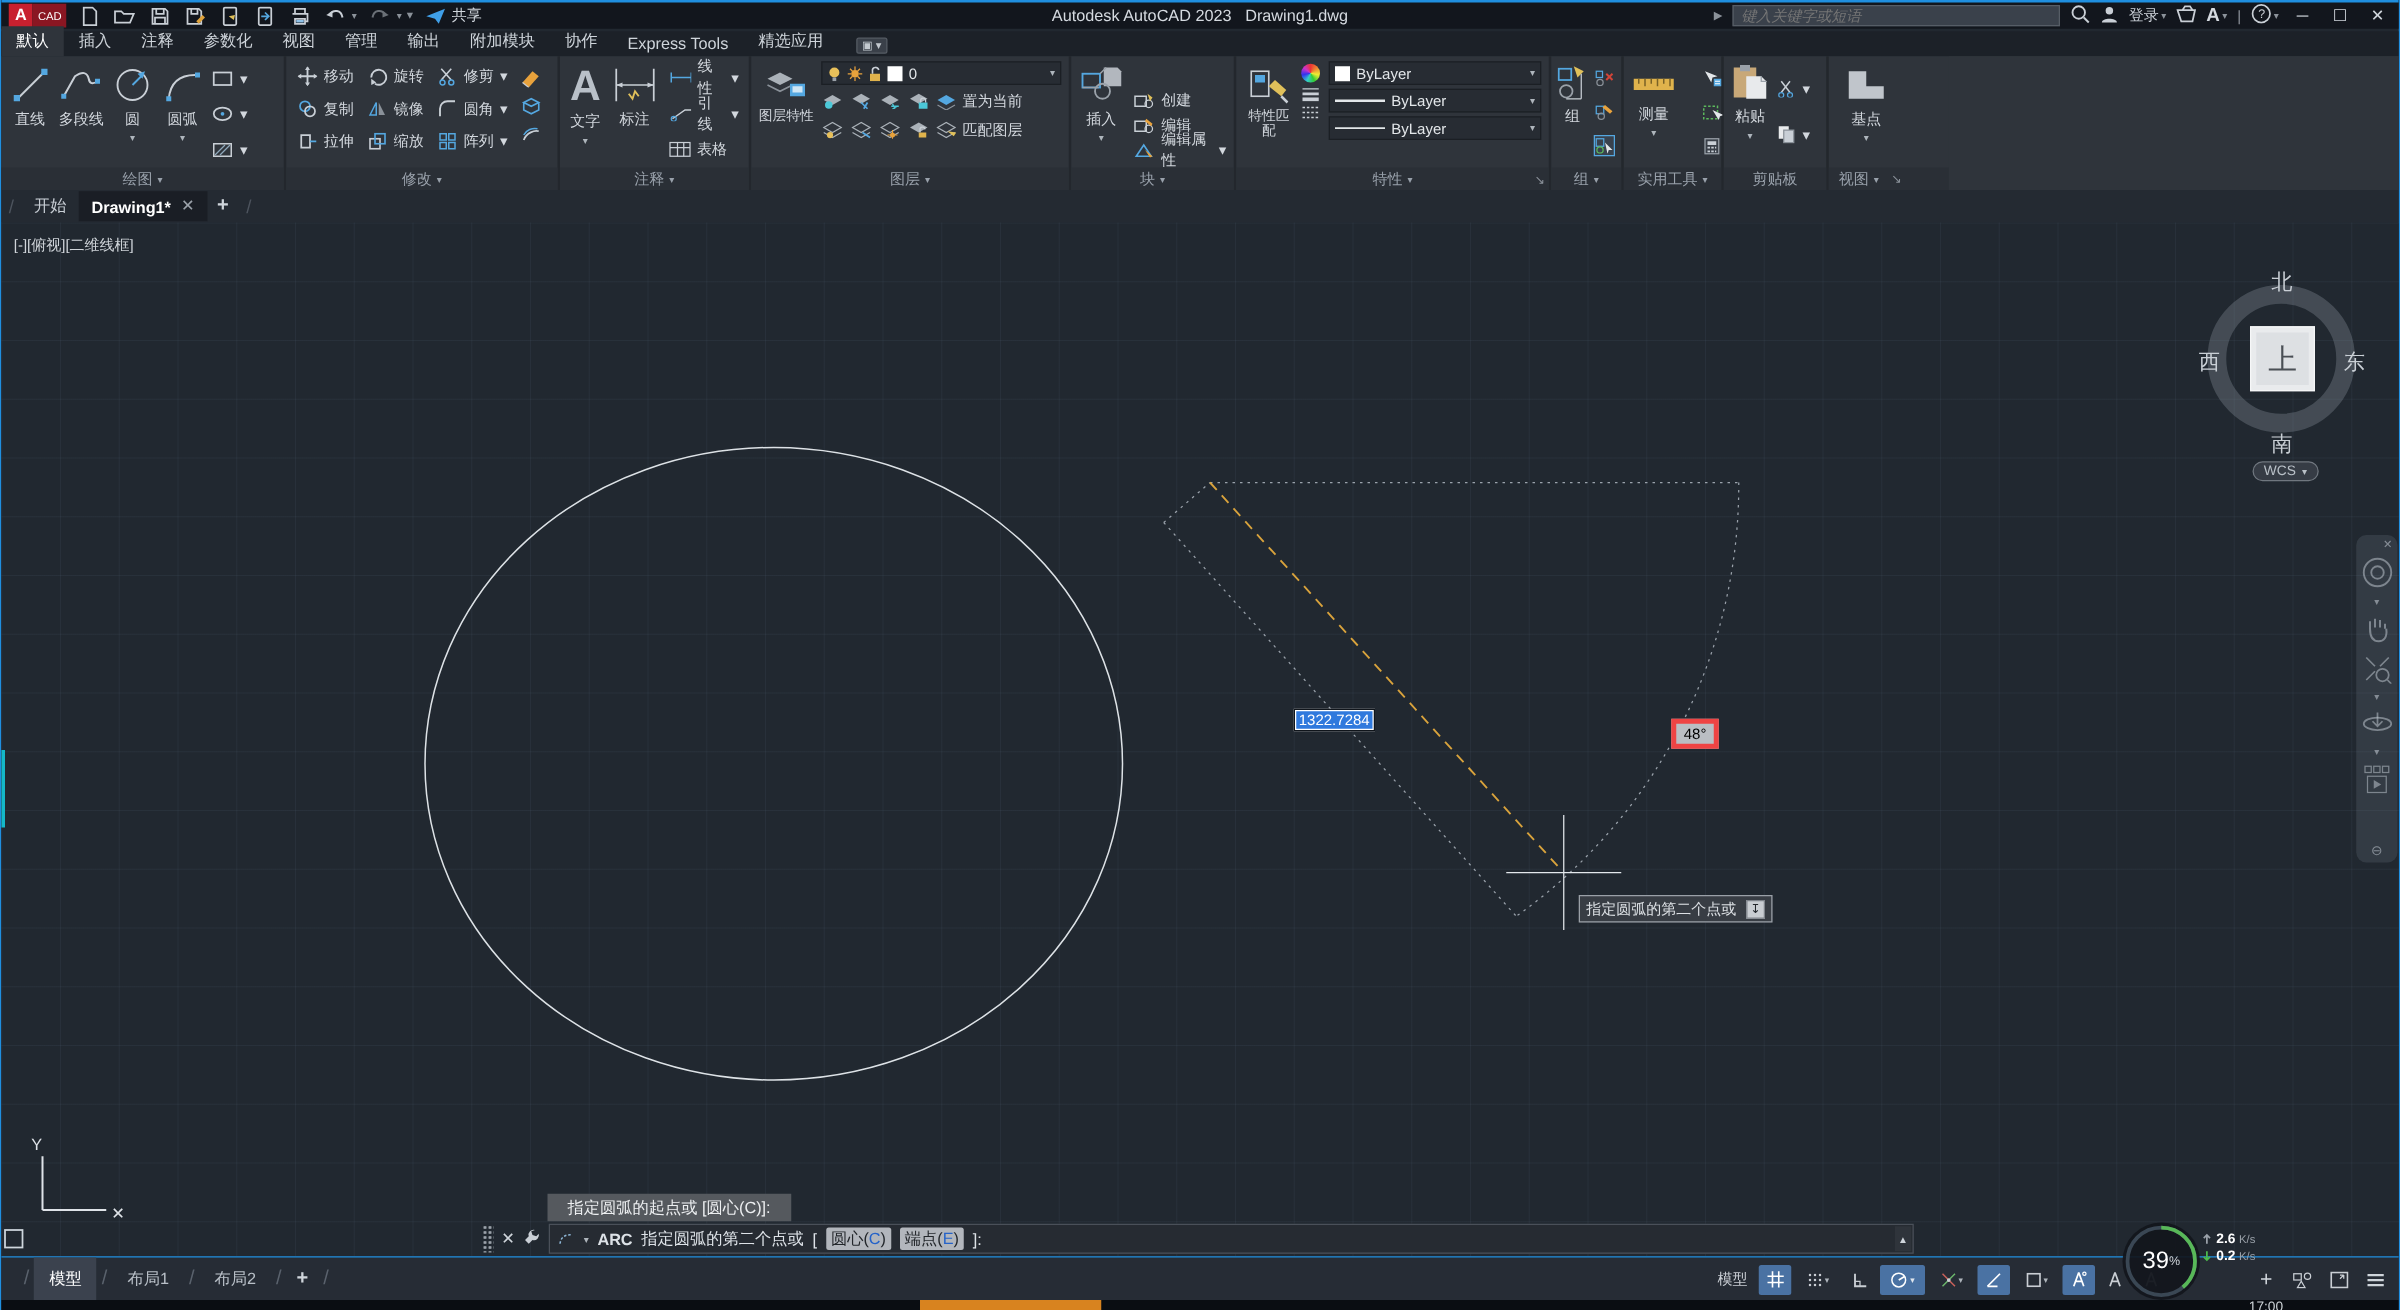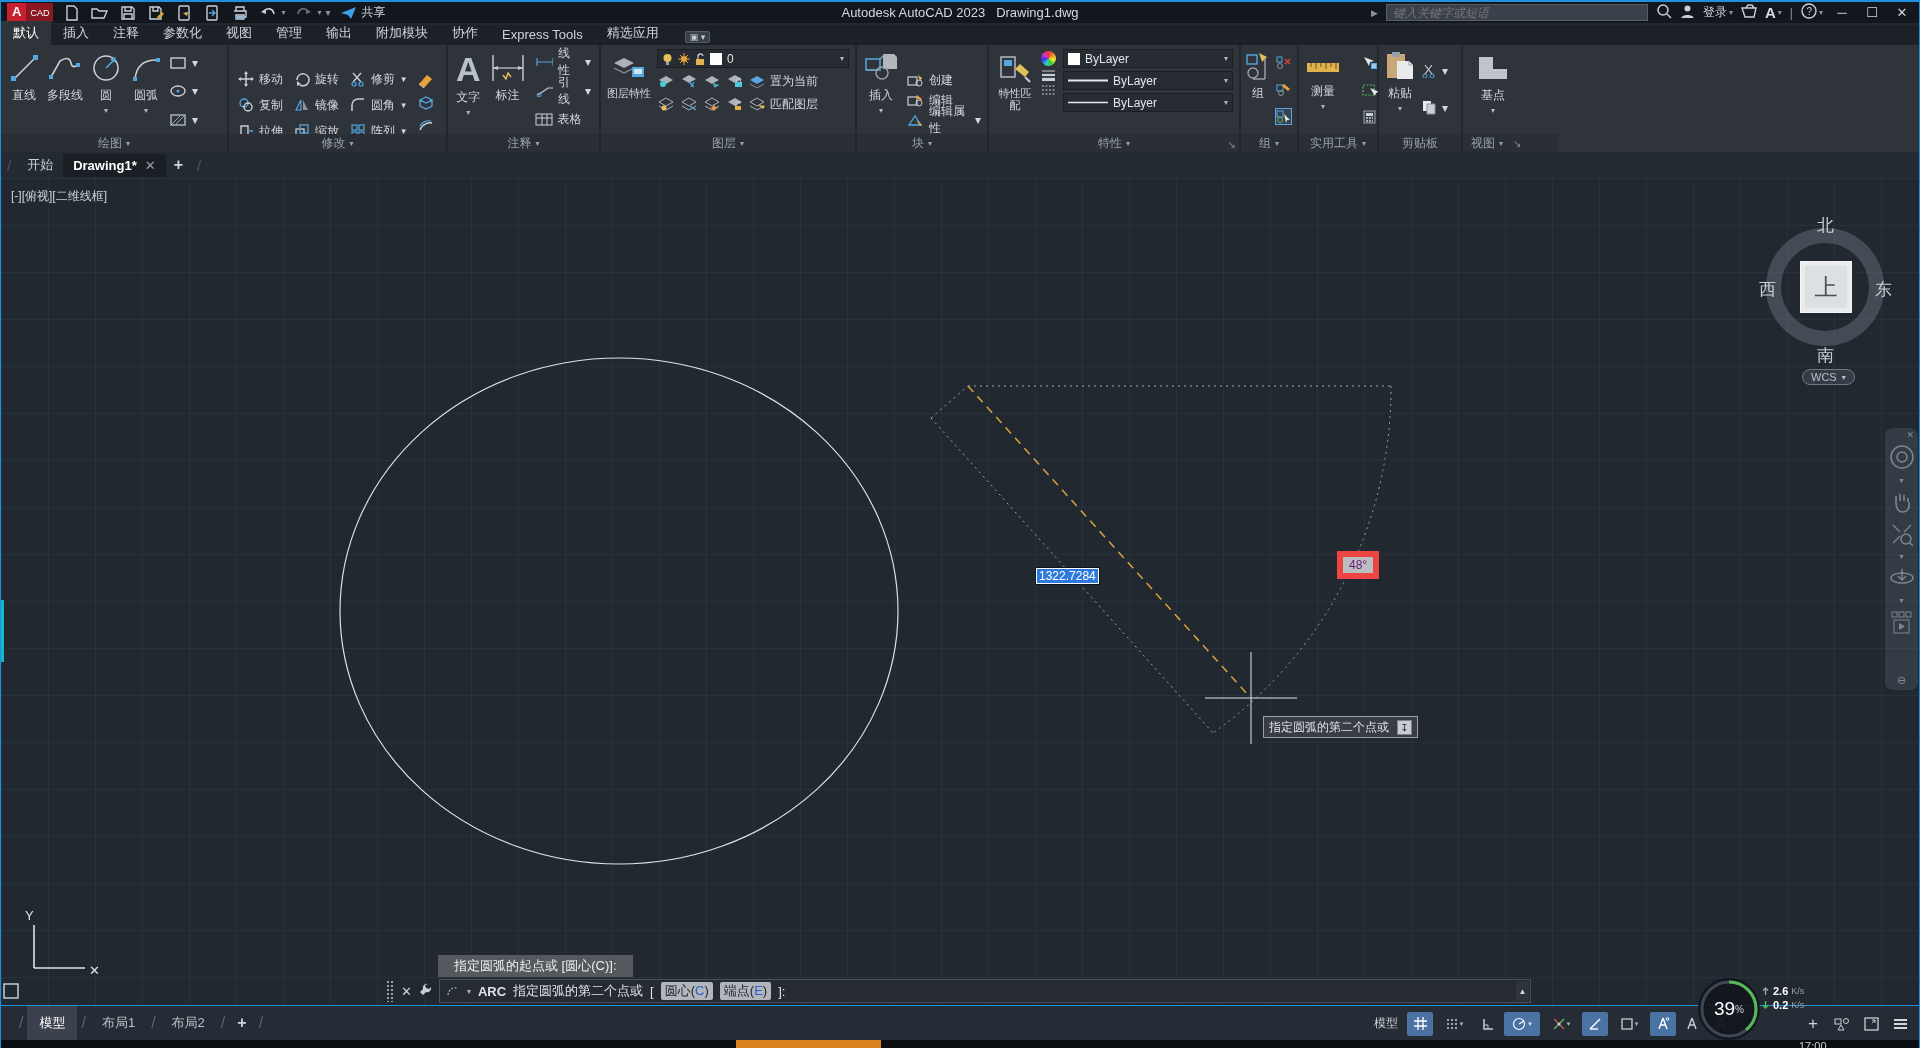--- a/index.html
+++ b/index.html
@@ -85,22 +85,22 @@
 
   
   .navbar { position:absolute; left:1884px; top:250px; width:33px; height:262px;
             background:rgba(150,160,172,0.16); border-radius:8px; display:flex; flex-direction:column;
             align-items:center; color:rgba(200,208,216,0.55); }
   .navbar > div { display:flex; align-items:center; justify-content:center; }
 
   
   .dynbox { position:absolute; left:1034px; top:567px; background:#fff; border:1px solid #10151b; padding:1px; }
   .dynbox span { background:#2f79dd; color:#fff; font-size:12px; padding:0 2px; }
-  .anglebox { position:absolute; left:1336px; top:551px; background:#babec3; border:6px solid #ef4444;
-              color:#701a75; font-size:12px; padding:1px 6px; }
+  .anglebox { position:absolute; left:1336px; top:575px; background:#babec3; border:4px solid #ef4444;
+              color:#000000; font-size:12px; padding:1px 6px; }
   .curtip { position:absolute; left:1262px; top:716px; height:22px; background:#383d44; border:1px solid #9aa0a7;
             color:#dde1e5; font-size:12px; display:flex; align-items:center; gap:8px; padding:0 5px; }
   .keyicon { width:15px; height:15px; background:#c9cdd2; border:1px solid #7e838a; color:#23272c;
              font-size:10px; display:flex; align-items:center; justify-content:center; }
 
   
   .cmdhist { position:absolute; left:437px; top:955px; background:#55595e; color:#eceef0; font-size:13px;
              padding:2px 16px; }
   .cmdbar { position:absolute; left:385px; top:979px; height:24px; display:flex; align-items:center; gap:6px; }
   .grip { width:9px; height:22px;
@@ -324,21 +324,21 @@
             </div>
         </div>
       </div>
       <div class="ptitle">
           <span>绘图</span>
           <span class="dn">▾</span>
         </div>
     </div>
 
     <div class="panel" style="width:219px">
-      <div style="display:flex; gap:10px; padding:24px 8px 0 8px;font-family:Liberation Mono, monospace;">
+      <div style="display:flex; gap:10px; padding:6px 8px 0 8px;">
         <div style="display:flex; flex-direction:column; gap:6px;">
           <div class="row-btn">
               <span class="sicon">
                 <svg width="16" height="16">
                   <path d="M8 1v14M1 8h14" stroke="#c9cfd6" stroke-width="1.5"></path>
                   <path d="M8 0l2 3H6zM8 16l2-3H6zM0 8l3-2v4zM16 8l-3-2v4z" fill="#c9cfd6"></path>
                 </svg>
               </span>
               <span>移动</span>
             </div>

